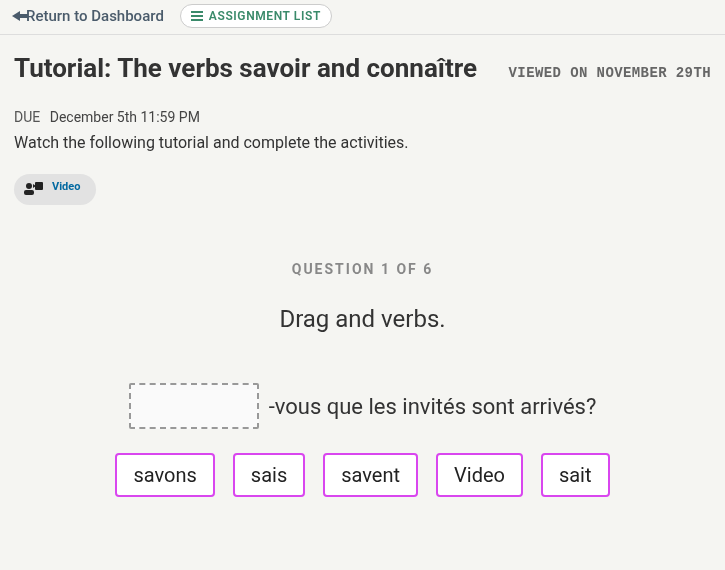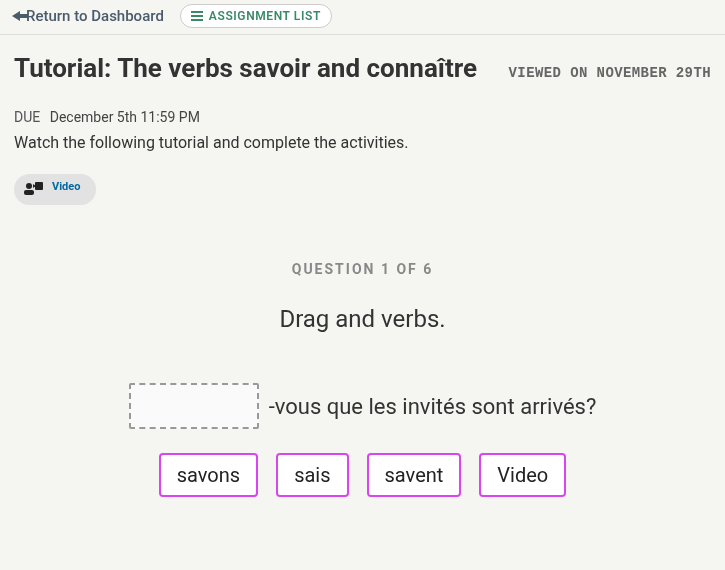--- a/index.html
+++ b/index.html
@@ -223,15 +223,16 @@
     <div class="sentence-row">
       <div class="drop-zone"></div>
       <div class="sentence-text">-vous que les invités sont arrivés?</div>
     </div>
 
     <div class="options-row">
       <div class="option">savons</div>
       <div class="option">sais</div>
       <div class="option">savent</div>
       <div class="option">Video</div>
+      <div class="option">sait</div>
     </div>
   </div>
 </div>
 
 </body></html>

